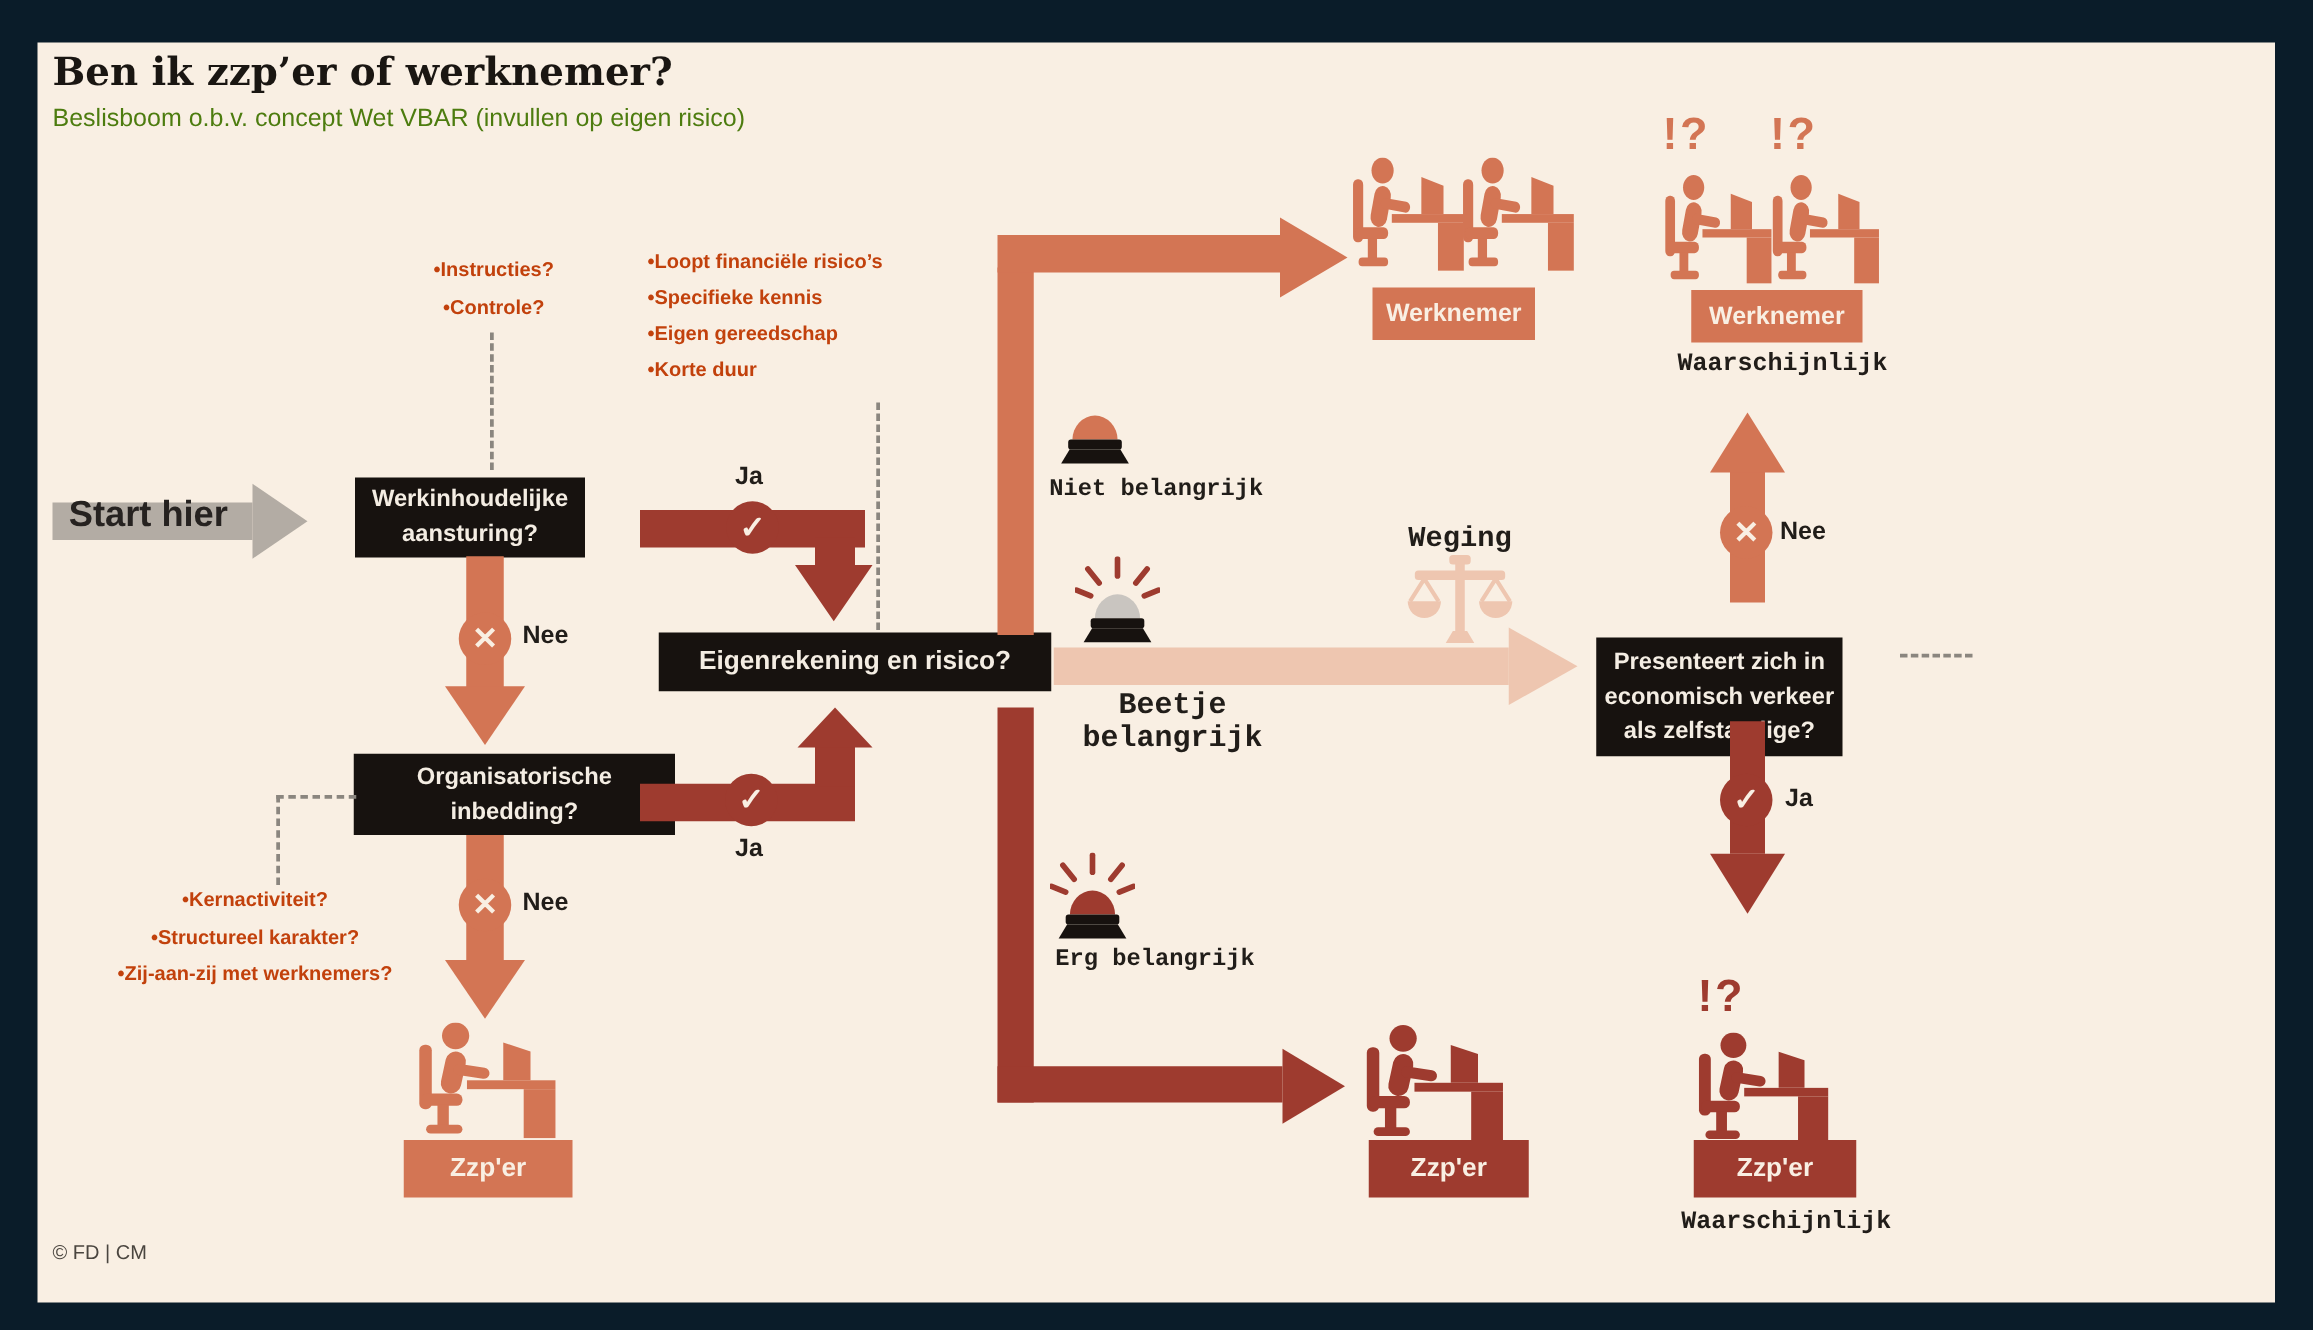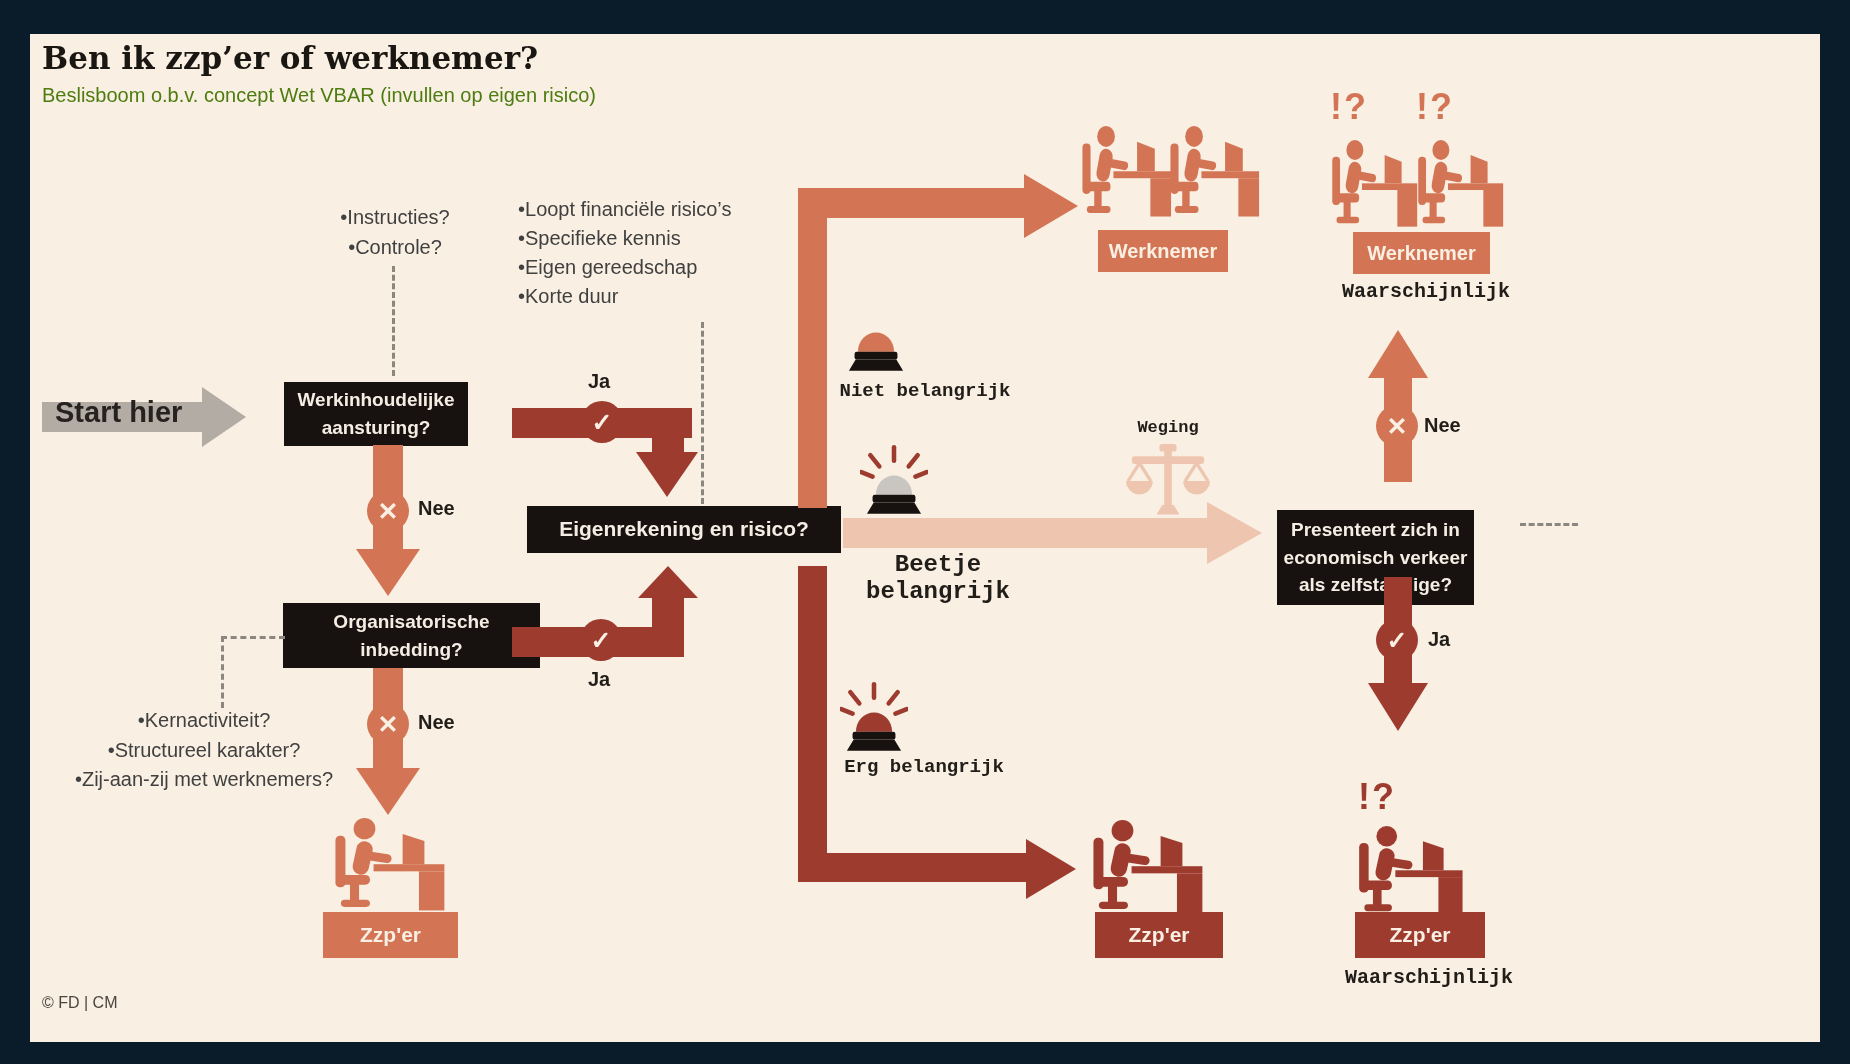--- a/index.html
+++ b/index.html
@@ -4,21 +4,21 @@
 <style>
   html,body{margin:0;padding:0;background:#0a1c29;}
   .stage{position:relative;width:1850px;height:1064px;background:#0a1c29;overflow:hidden;
          font-family:"Liberation Sans",sans-serif;}
   .card{position:absolute;left:30px;top:34px;width:1790px;height:1008px;background:#f9efe3;}
   .abs{position:absolute;}
   .title{font-family:"DejaVu Serif","Liberation Serif",serif;font-weight:bold;font-size:31px;color:#1a1612;}
   .subtitle{font-size:20px;color:#4d7c0f;}
   .qbox{background:#17120f;color:#f4ede3;font-weight:bold;text-align:center;
         white-space:pre-line;display:flex;align-items:center;justify-content:center;line-height:1.45;}
-  .note{color:#404040;font-size:20px;}
+  .note{color:#c2410c;font-size:16px;font-weight:bold;}
   .note div{white-space:nowrap;}
   .dash-v{border-left:3px dashed #8b867f;}
   .dash-h{border-top:3px dashed #8b867f;}
   .bar{position:absolute;}
   .tri{position:absolute;width:0;height:0;}
   .circle{position:absolute;width:42px;height:42px;border-radius:50%;color:#f9efe3;
           display:flex;align-items:center;justify-content:center;font-size:25px;font-weight:bold;}
   .ans{position:absolute;font-size:20px;font-weight:bold;color:#211d19;}
   .olabel{position:absolute;color:#f9efe3;font-weight:bold;display:flex;align-items:center;justify-content:center;}
   .plain-label{position:absolute;font-weight:bold;color:#211d19;text-align:center;font-family:Liberation Mono, monospace;}
@@ -172,21 +172,21 @@
       <use href="#alarm-rays-shape" style="color:#9e3b2f"></use>
       <use href="#alarm-base-shape" style="color:#9e3b2f"></use>
     </svg>
     <div class="plain-label" style="left:794px;top:722px;width:200px;font-size:19px;">Erg belangrijk</div>
 
     <div class="bar pink" style="left:813px;top:484px;width:364px;height:30px;"></div>
     <div class="tri" style="left:1177px;top:468px;border-top:31px solid transparent;border-bottom:31px solid transparent;border-left:55px solid #eec6b0;"></div>
     <svg class="abs" style="left:1094px;top:410px;color:#eec6b0;" width="88" height="78" viewBox="0 0 92 82">
         <use href="#scales-shape"></use>
       </svg>
-    <div class="plain-label" style="left:1078px;top:384px;width:120px;font-size:17px;">Weging</div>
+    <div class="plain-label" style="left:1078px;top:384px;width:120px;font-size:23px;">Weging</div>
 
     <div class="abs qbox" style="left:1247px;top:476px;width:197px;height:95px;font-size:19px;">Presenteert zich in
 economisch verkeer
 als zelfstandige?</div>
     <div class="abs dash-h" style="left:1490px;top:489px;width:58px;"></div>
 
     <div class="bar salmon" style="left:1354px;top:342px;width:28px;height:106px;"></div>
     <div class="tri" style="left:1338px;top:296px;border-left:30px solid transparent;border-right:30px solid transparent;border-bottom:48px solid #d37554;"></div>
     <div class="circle salmon" style="left:1346px;top:371px;">✕</div>
     <div class="ans" style="left:1394px;top:380px;">Nee</div>

